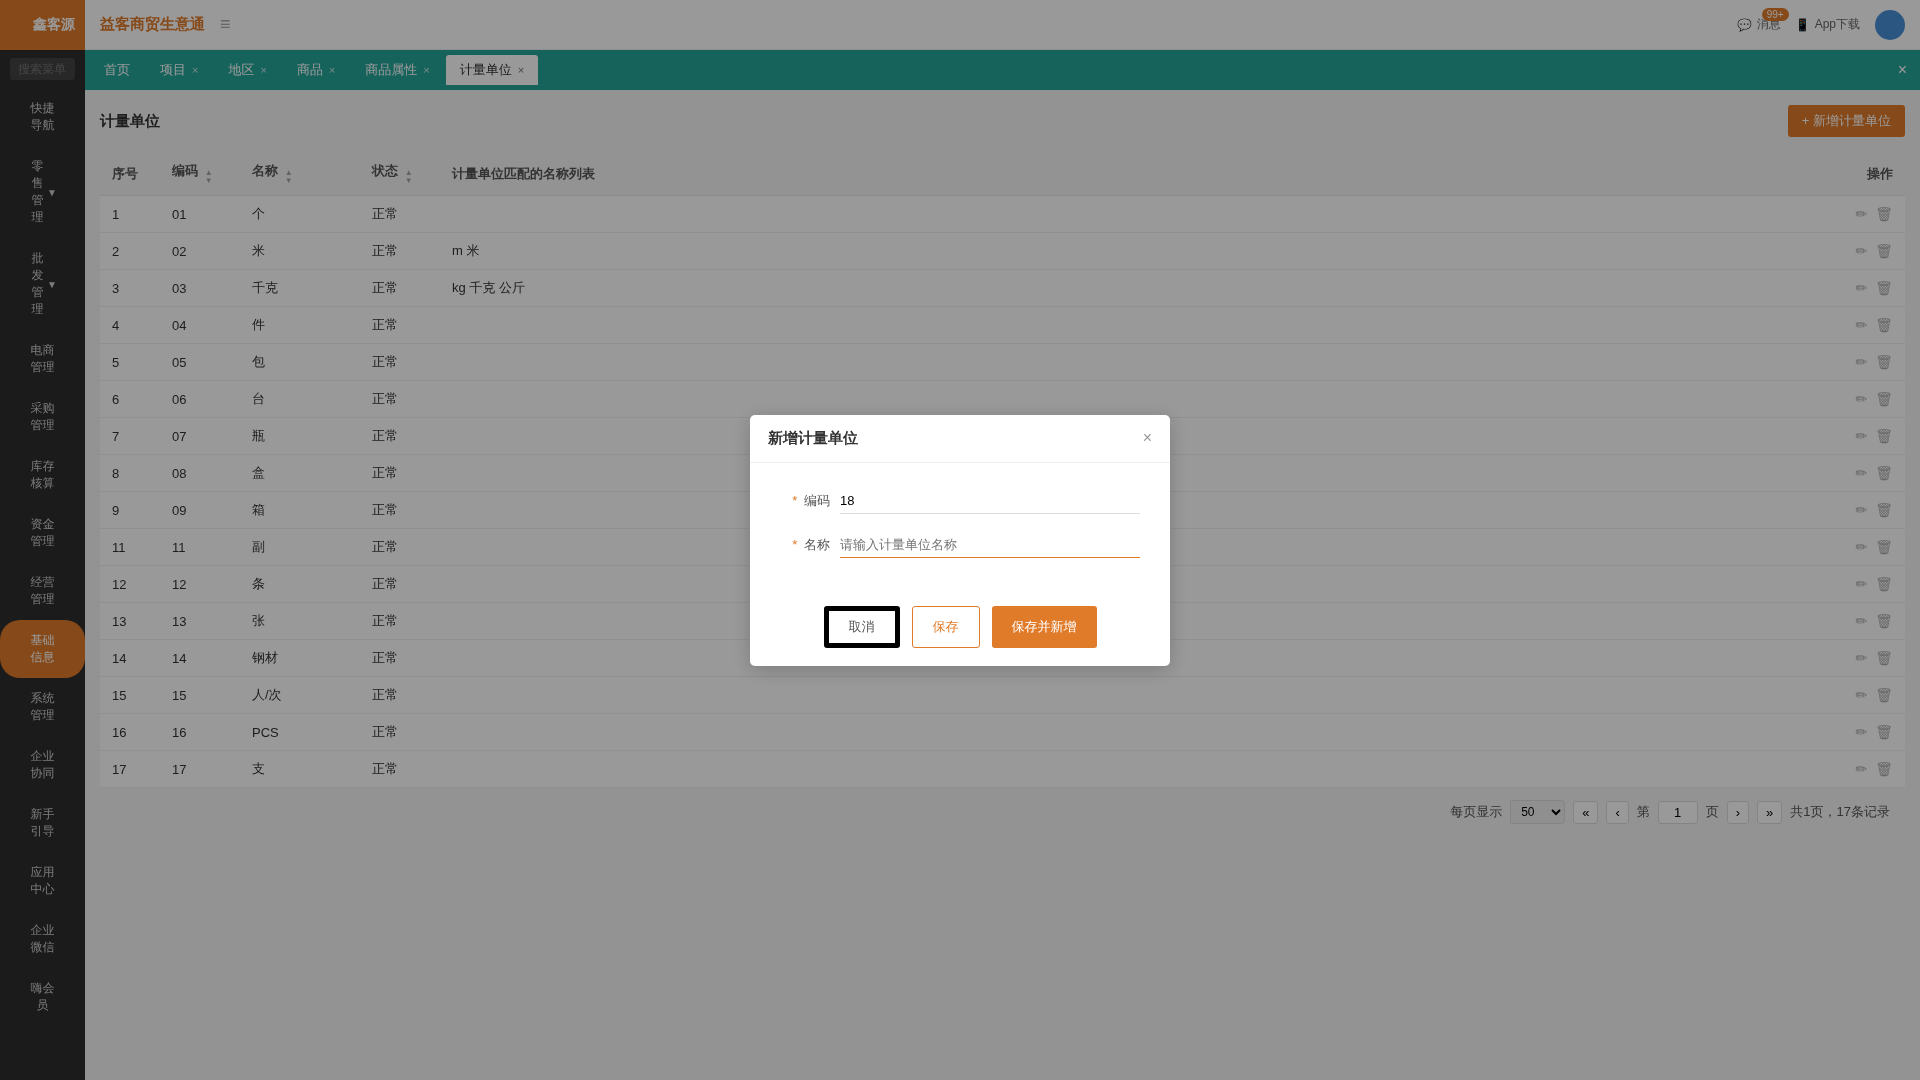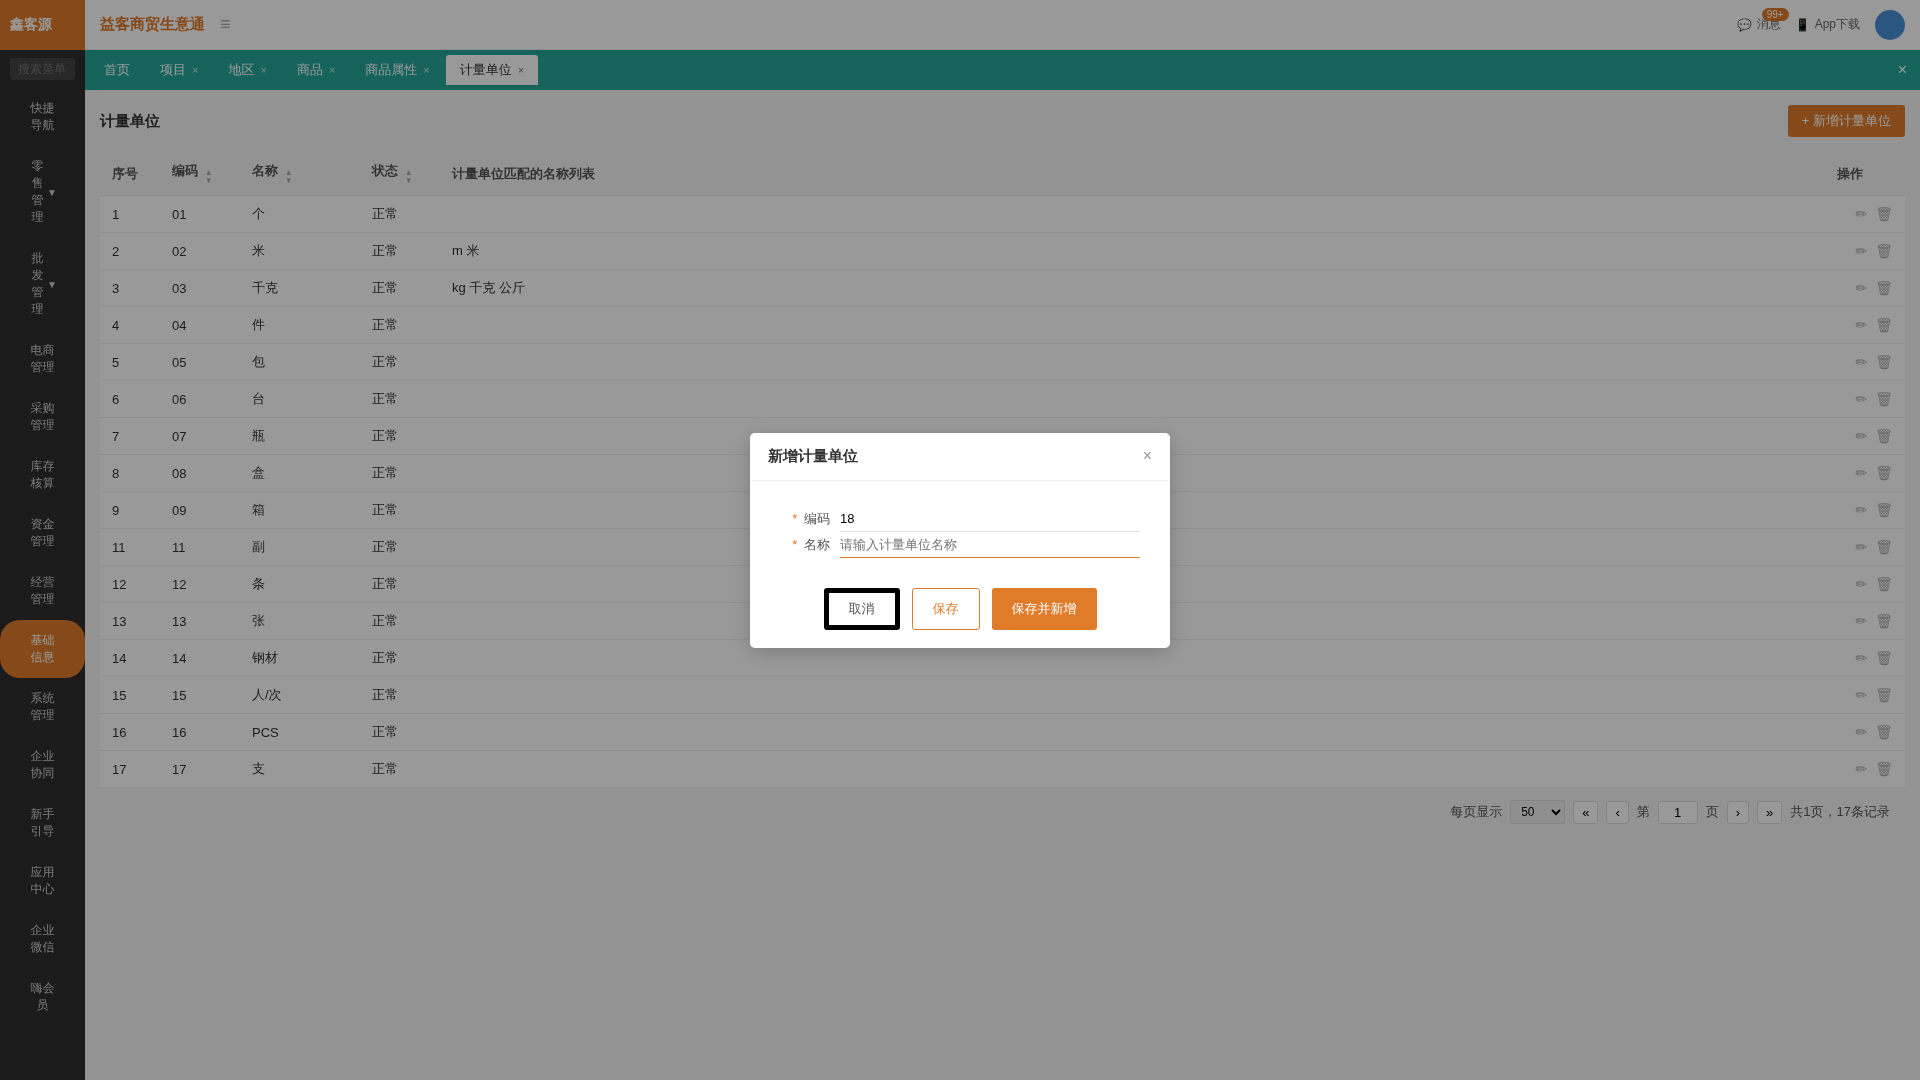--- a/index.html
+++ b/index.html
@@ -1,20 +1,20 @@
 <!DOCTYPE html>
 <html><head>
   <meta charset="utf-8">
   <style>
     * { box-sizing: border-box; margin: 0; padding: 0; }
     body { font-family: "Microsoft YaHei", "PingFang SC", sans-serif; font-size: 13px; background: #f5f5f5; color: #333; display: flex; height: 1080px; width: 1920px; overflow: hidden; }
 
     
     .sidebar { width: 85px; background: #2d2d2d; display: flex; flex-direction: column; height: 100%; flex-shrink: 0; }
-    .sidebar-logo { background: #e07b2a; padding: 10px; display: flex; align-items: center; justify-content: flex-start; height: 50px; }
+    .sidebar-logo { background: #e07b2a; padding: 10px; display: flex; align-items: center; justify-content: flex-end; height: 50px; }
     .sidebar-logo-text { color: white; font-size: 14px; font-weight: bold; }
     .sidebar-search { padding: 8px 10px; }
     .sidebar-search input { width: 100%; background: #444; border: none; border-radius: 3px; padding: 4px 8px; color: #ccc; font-size: 12px; }
     .sidebar-nav-item { padding: 12px 28px; color: #ccc; font-size: 12px; cursor: pointer; text-align: center; display: flex; align-items: center; justify-content: flex-start; }
     .sidebar-nav-item.active { background: #e07b2a; color: white; border-radius: 20px; }
     .sidebar-nav-arrow { font-size: 10px; }
 
     
     .main { flex: 1; display: flex; flex-direction: column; height: 100%; overflow: hidden; }
 
@@ -61,36 +61,36 @@
     .pagination-btn:disabled { color: #ccc; cursor: not-allowed; }
     .pagination-input { width: 40px; border: 1px solid #ddd; border-radius: 3px; padding: 3px 6px; text-align: center; font-size: 13px; }
 
     
     .modal-overlay { position: fixed; top: 0; left: 0; width: 100%; height: 100%; background: rgba(0,0,0,0.4); display: flex; align-items: center; justify-content: center; z-index: 1000; }
     .modal { background: white; border-radius: 5px; width: 420px; box-shadow: 0 4px 20px rgba(0,0,0,0.2); overflow: hidden; }
     .modal-header { padding: 14px 18px; border-bottom: 1px solid #eee; display: flex; justify-content: space-between; align-items: center; }
     .modal-title { font-size: 15px; font-weight: 600; }
     .modal-close { cursor: pointer; color: #999; font-size: 16px; }
     .modal-body { padding: 25px 30px 20px; }
-    .form-row { display: flex; align-items: center; }
+    .form-row { display: flex; align-items: center; margin-bottom: 18px; }
     .form-label { width: 60px; text-align: right; font-size: 13px; color: #555; padding-right: 10px; flex-shrink: 0; }
     .form-required { color: #e07b2a; margin-right: 3px; }
     .form-input { flex: 1; border: none; border-bottom: 1px solid #ddd; padding: 5px 0; font-size: 13px; outline: none; }
     .form-input.active-border { border-bottom-color: #e07b2a; }
     .modal-footer { padding: 10px 18px 18px; display: flex; justify-content: center; gap: 12px; }
     .btn-cancel { padding: 7px 20px; border: 5px solid #000000; background: white; border-radius: 3px; cursor: pointer; font-size: 13px; color: #555; }
     .btn-save { padding: 7px 20px; background: white; border: 1px solid #e07b2a; color: #e07b2a; border-radius: 3px; cursor: pointer; font-size: 13px; }
     .btn-save-new { padding: 7px 20px; background: #e07b2a; border: none; color: white; border-radius: 3px; cursor: pointer; font-size: 13px; }
 
     .col-seq { width: 60px; }
     .col-code { width: 80px; }
     .col-name { width: 120px; }
     .col-status { width: 80px; }
     .col-match { }
-    .col-action { width: 80px; }
+    .col-action { width: 80px; text-align: right; }
   </style>
 </head>
 <body>
 
 <div class="sidebar">
   <div class="sidebar-logo">
     <span class="sidebar-logo-text">鑫客源</span>
   </div>
 
   <div class="sidebar-search">

